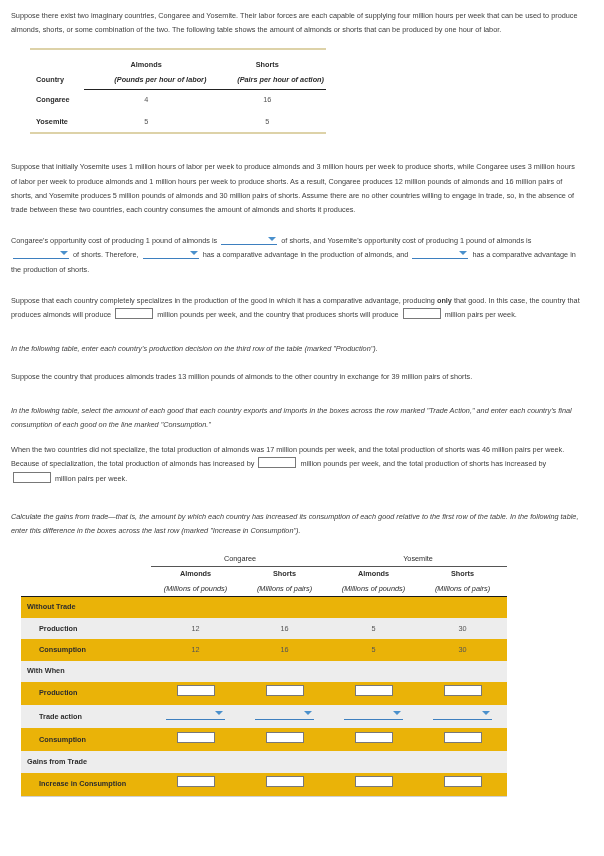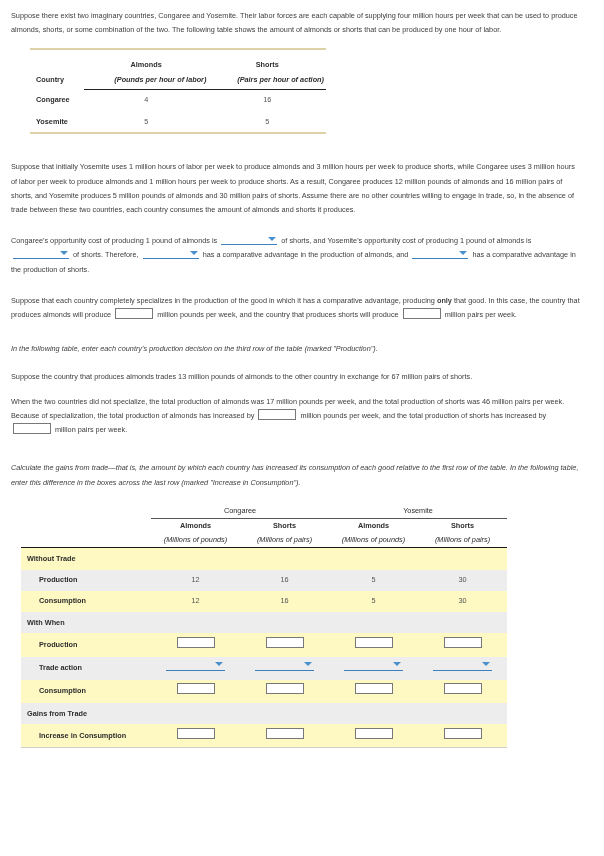--- a/index.html
+++ b/index.html
@@ -174,21 +174,21 @@
     font-weight: bold;
     color: #2d2d2d;
     padding: 3.5px 0 3.5px 18px;
   }
   tr.datarow td.cell {
     text-align: center;
     color: #555;
     padding: 3.5px 0;
   }
   tr.shade td { background: #ededed; }
-  tr.plain td { background: #fef9c3; }
+  tr.plain td { background: #eab308; }
 
   .cell-inp {
     display: inline-block;
     width: 38px;
     height: 11px;
     border: 1px solid #787878;
     background: #ffffff;
     box-sizing: border-box;
   }
   .cell-dd {
@@ -272,22 +272,23 @@
     <b>only</b>
     <span>that good. In this case, the country that produces almonds will produce</span>
     <span class="inp"></span>
     <span>million pounds per week, and the country that produces shorts will produce</span>
     <span class="inp"></span>
     <span>million pairs per week.</span>
   </p>
 
   <p class="para italic" style="margin-top:20px">In the following table, enter each country's production decision on the third row of the table (marked "Production").</p>
 
-  <p class="para" style="margin-top:13px">Suppose the country that produces almonds trades 13 million pounds of almonds to the other country in exchange for 67 million pairs of shorts.</p>
-
+  <p class="para" style="margin-top:13px">Suppose the country that produces almonds trades 13 million pounds of almonds to the other country in exchange for 39 million pairs of shorts.</p>
+
+  <p class="para italic" style="margin-top:20px">In the following table, select the amount of each good that each country exports and imports in the boxes across the row marked "Trade Action," and enter each country's final consumption of each good on the line marked "Consumption."</p>
 
   <p class="para" style="">
     <span>When the two countries did not specialize, the total production of almonds was 17 million pounds per week, and the total production of shorts was 46 million pairs per week. Because of specialization, the total production of almonds has increased by</span>
     <span class="inp"></span>
     <span>million pounds per week, and the total production of shorts has increased by</span>
     <span class="inp"></span>
     <span>million pairs per week.</span>
   </p>
 
 

